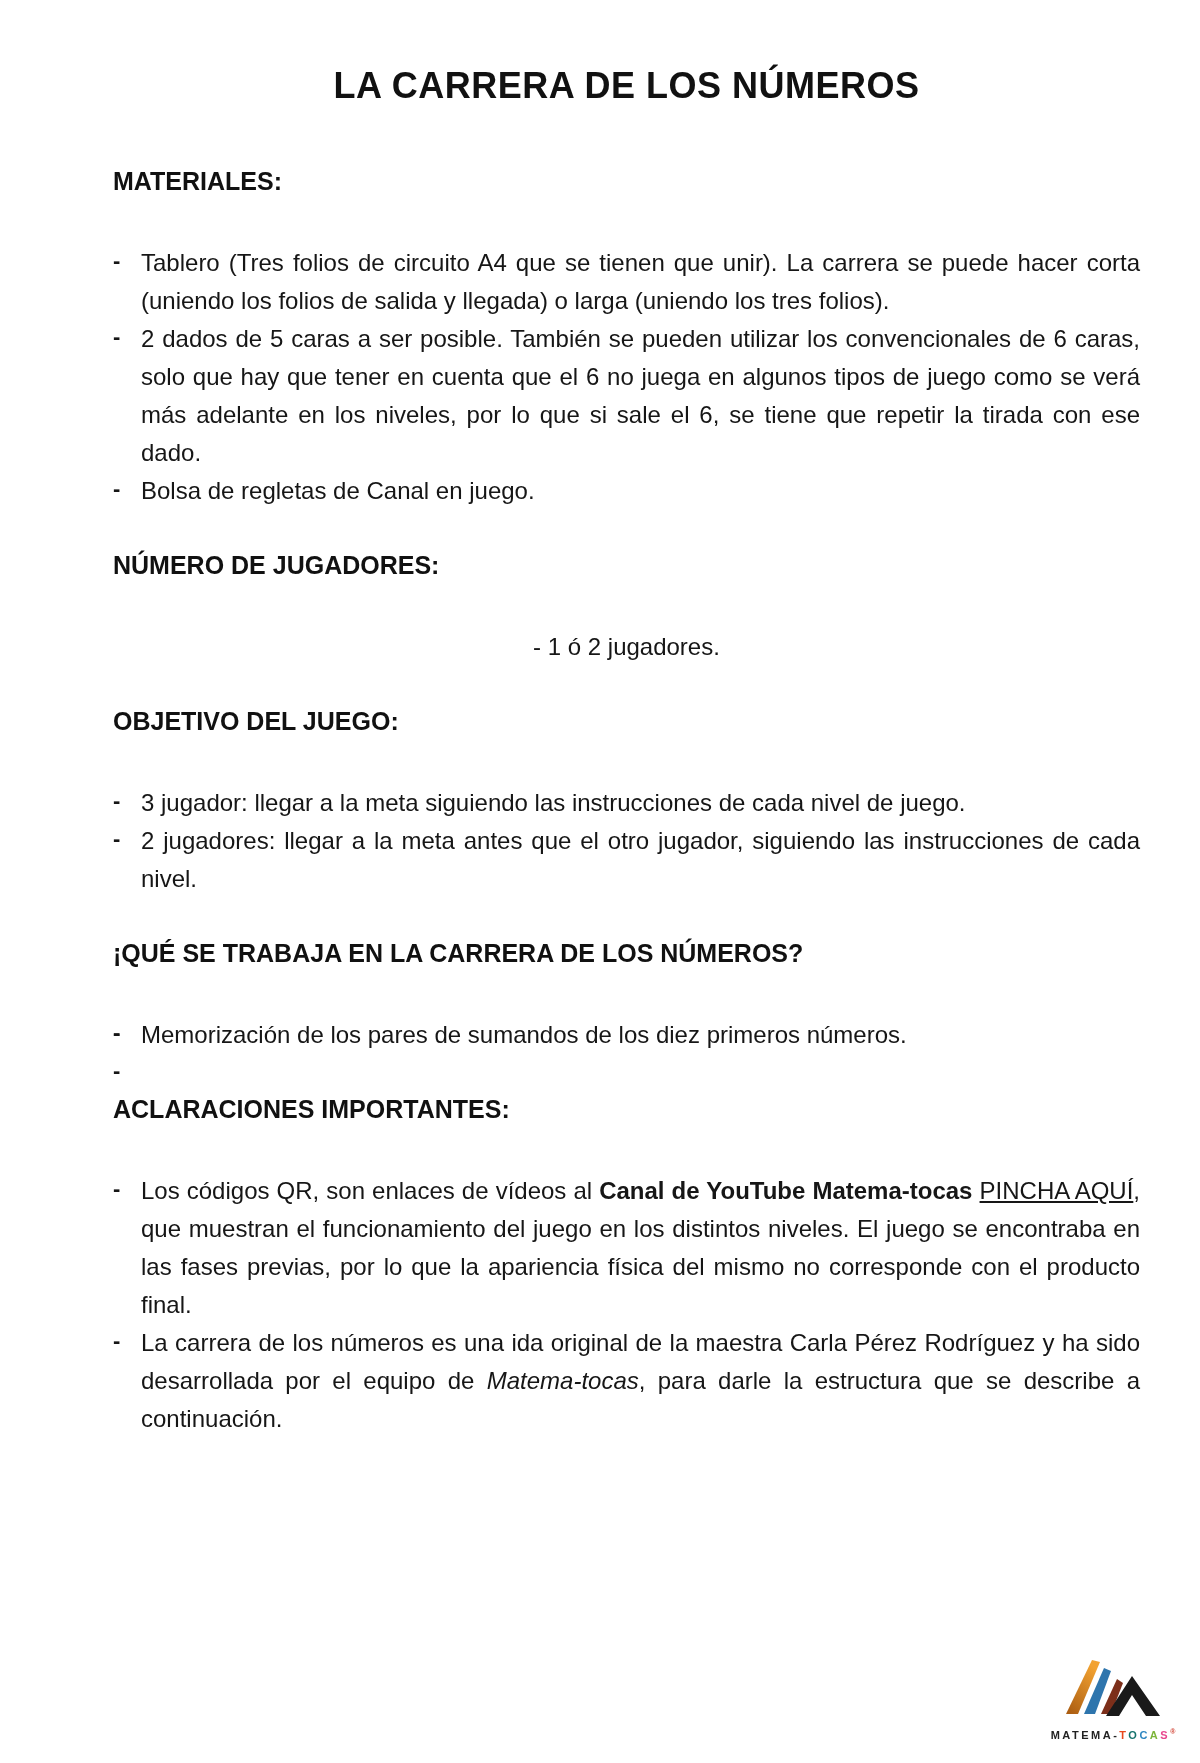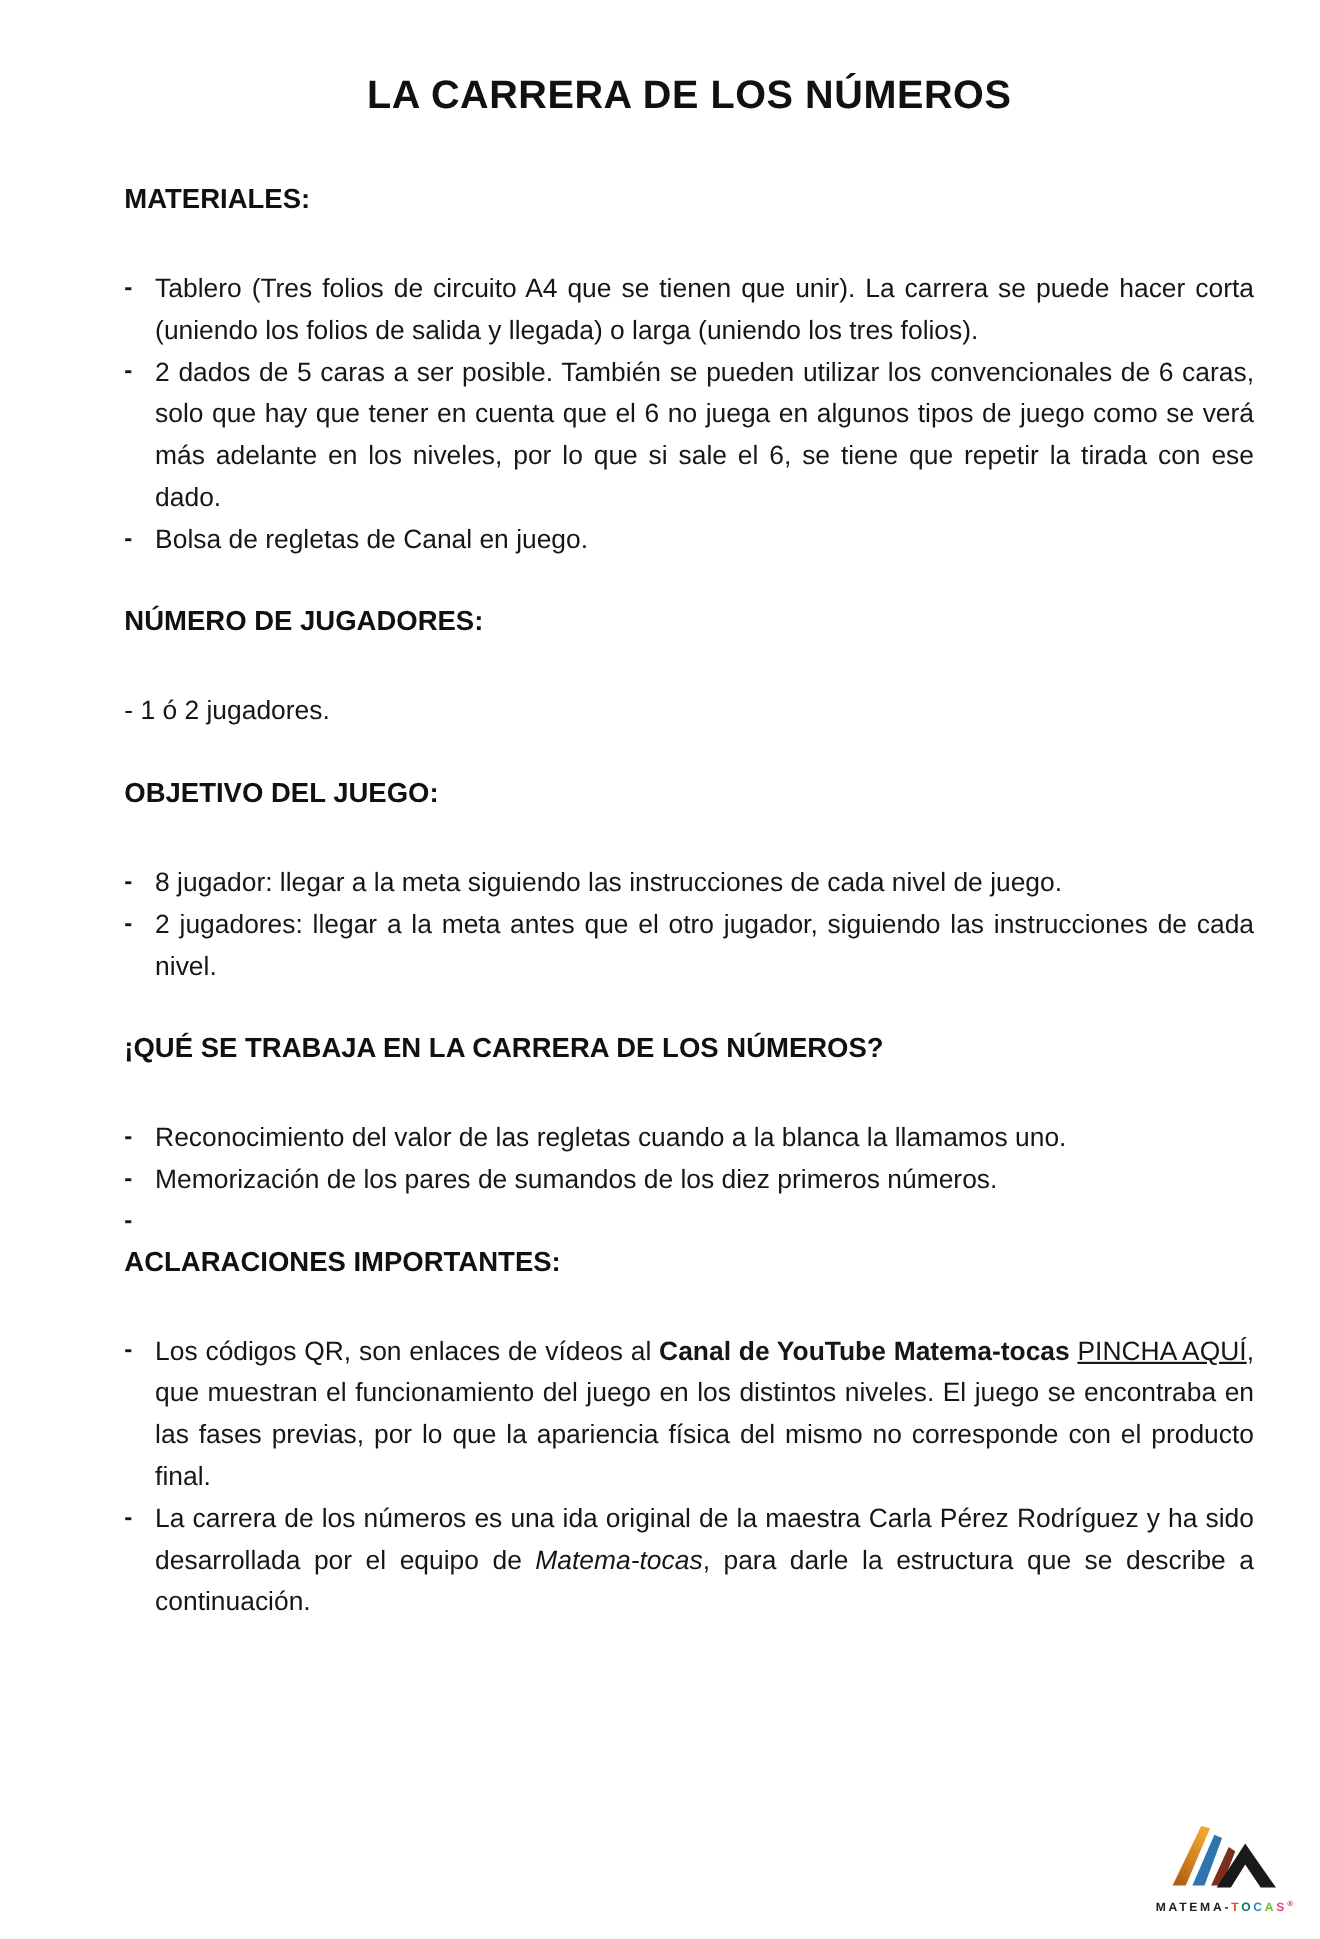--- a/index.html
+++ b/index.html
@@ -42,21 +42,21 @@
   }
   .li .dash{
     position:absolute;
     left:-28px;
     top:-2px;
     font-weight:bold;
     font-size:22px;
   }
   p.plain{
     margin:0;
-    text-align:left;
+    text-align:center;
   }
   .ul-link{
     text-decoration:underline;
     cursor:pointer;
   }
   
   .logo{
     position:absolute;
     left:1038px;
     top:1652px;
@@ -98,29 +98,29 @@
   <section>
     <h2 class="sec-heading">NÚMERO DE JUGADORES:</h2>
     <div class="list">
         <p class="plain"><span>- 1 ó 2 jugadores.</span></p>
       </div>
   </section>
 
   <section>
     <h2 class="sec-heading">OBJETIVO DEL JUEGO:</h2>
     <div class="list">
-        <div class="li"><span class="dash">-</span><span>8 jugador: llegar a la meta siguiendo las instrucciones de cada nivel de juego.</span></div>
+        <div class="li"><span class="dash">-</span><span>3 jugador: llegar a la meta siguiendo las instrucciones de cada nivel de juego.</span></div>
         <div class="li"><span class="dash">-</span><span>2 jugadores: llegar a la meta antes que el otro jugador, siguiendo las instrucciones de cada nivel.</span></div>
       </div>
   </section>
 
   <section>
     <h2 class="sec-heading">¡QUÉ SE TRABAJA EN LA CARRERA DE LOS NÚMEROS?</h2>
     <div class="list">
-        <div class="li"><span class="dash">-</span><span>Reconocimiento del valor de las regletas cuando a la blanca la llamamos uno.</span></div>
+        <div class="li"><span class="dash">-</span></div>
         <div class="li"><span class="dash">-</span><span>Memorización de los pares de sumandos de los diez primeros números.</span></div>
         <div class="li"><span class="dash">-</span></div>
       </div>
   </section>
 
   <section>
     <h2 class="sec-heading">ACLARACIONES IMPORTANTES:</h2>
     <div class="list">
         <div class="li"><span class="dash">-</span><span>Los códigos QR, son enlaces de vídeos al </span><span style="font-weight: bold;">Canal de YouTube Matema-tocas</span><span> </span><span class="ul-link">PINCHA AQUÍ</span><span>, que muestran el funcionamiento del juego en los distintos niveles. El juego se encontraba en las fases previas, por lo que la apariencia física del mismo no corresponde con el producto final.</span></div>
         <div class="li"><span class="dash">-</span><span>La carrera de los números es una ida original de la maestra </span><span style="">Carla Pérez Rodríguez</span><span> y ha sido desarrollada por el equipo de </span><span style="font-style: italic;">Matema-tocas</span><span>, para darle la estructura que se describe a continuación.</span></div>

